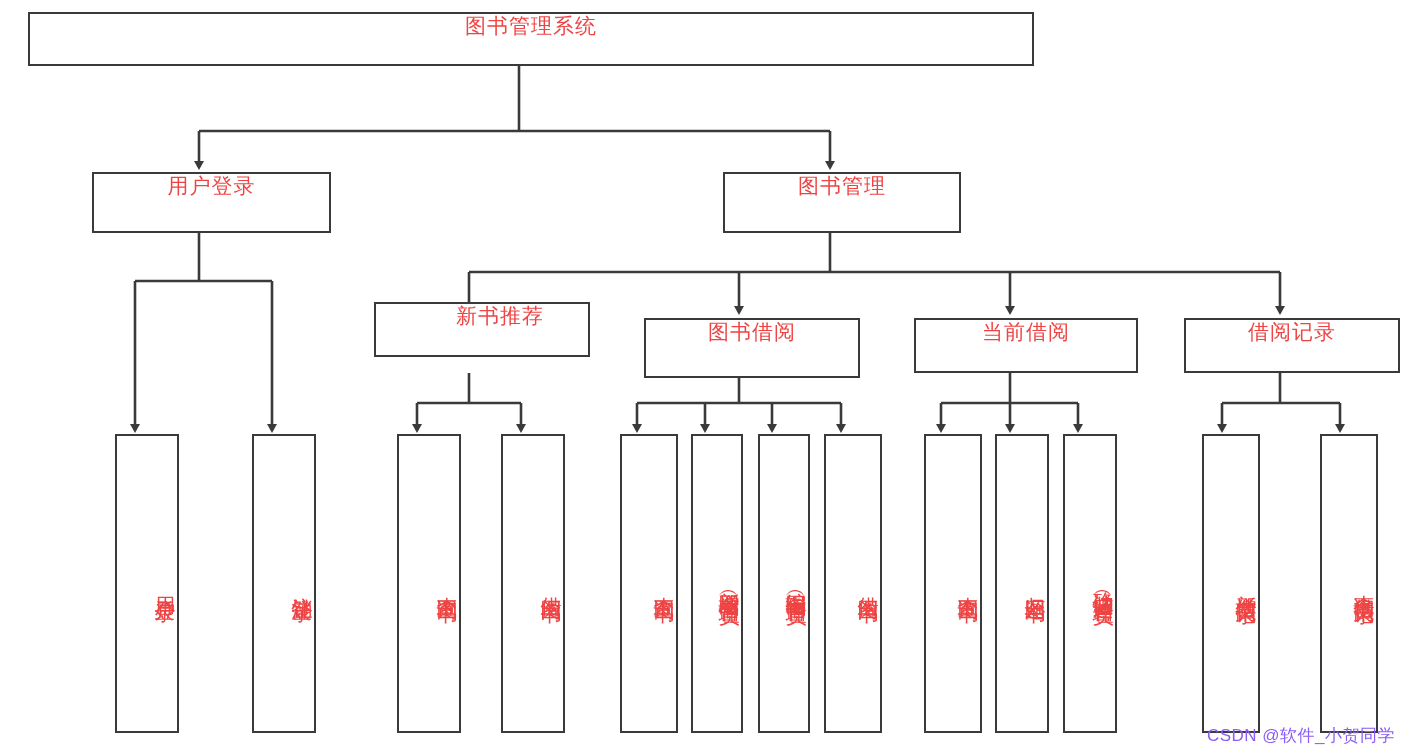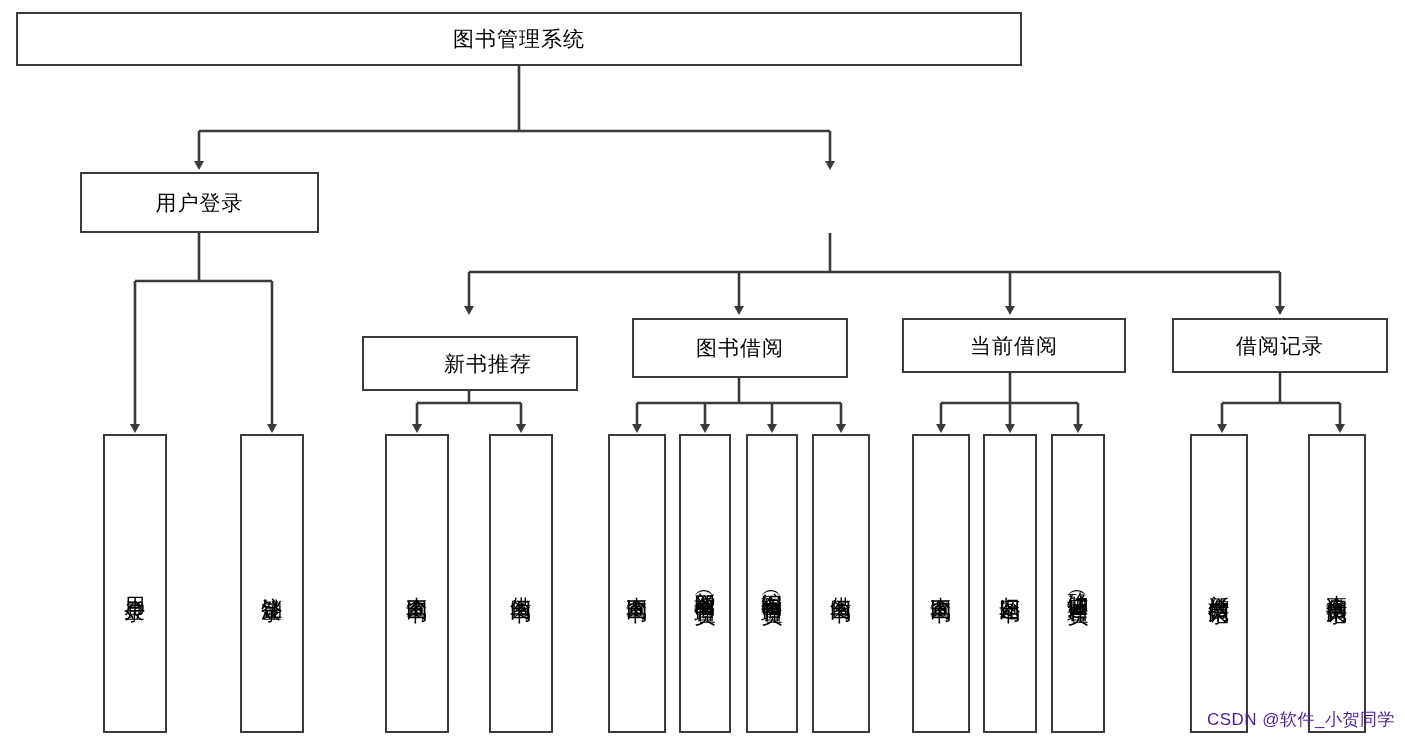--- a/index.html
+++ b/index.html
@@ -24,48 +24,48 @@
     width: 1405px;
     height: 747px;
     pointer-events: none;
   }
   .node {
     position: absolute;
     box-sizing: border-box;
     border: 2px solid #3a3a3a;
     background: #ffffff;
     display: flex;
-    align-items: center;
     justify-content: center;
-    color: #000000;
+    color: #ef4444;
     text-align: center;
     line-height: 1.12;
+    margin-left: 12px;
   }
   .node.horiz {
     font-size: 21px;
     letter-spacing: 1px;
   }
   .node.vert {
     writing-mode: vertical-rl;
     text-orientation: upright;
     font-size: 21px;
     letter-spacing: 2px;
     padding: 4px 0;
   }
   .node.vert span {
     writing-mode: vertical-rl;
     text-orientation: upright;
     display: block;
   }
   .watermark {
     position: absolute;
     right: 10px;
-    bottom: 16px;
+    bottom: 0;
     font-size: 17px;
-    color: #4c1d95;
+    color: #8b5cf6;
     white-space: nowrap;
     letter-spacing: 0.5px;
   }
 </style>
 </head>
 <body>
 
 <div id="canvas">
 
   <svg class="wires" viewBox="0 0 1405 747" xmlns="http://www.w3.org/2000/svg">
@@ -118,22 +118,25 @@
     </g>
   </svg>
 
   <div class="node horiz" style="left:16px; top:12px; width:1006px; height:54px;">
     <span>图书管理系统</span>
   </div>
 
   <div class="node horiz" style="left:80px; top:172px; width:239px; height:61px;">
     <span>用户登录</span>
   </div>
+  <div class="node horiz" style="left:711px; top:172px; width:238px; height:61px;">
+    <span>图书管理</span>
+  </div>
 
-  <div class="node horiz" style="left:362px; top:336px; width:216px; height:55px;padding-left:36px;">
+  <div class="node horiz" style="left:362px; top:302px; width:216px; height:55px;padding-left:36px;">
     <span>新书推荐</span>
   </div>
   <div class="node horiz" style="left:632px; top:318px; width:216px; height:60px;">
     <span>图书借阅</span>
   </div>
   <div class="node horiz" style="left:902px; top:318px; width:224px; height:55px;">
     <span>当前借阅</span>
   </div>
   <div class="node horiz" style="left:1172px; top:318px; width:216px; height:55px;">
     <span>借阅记录</span>

